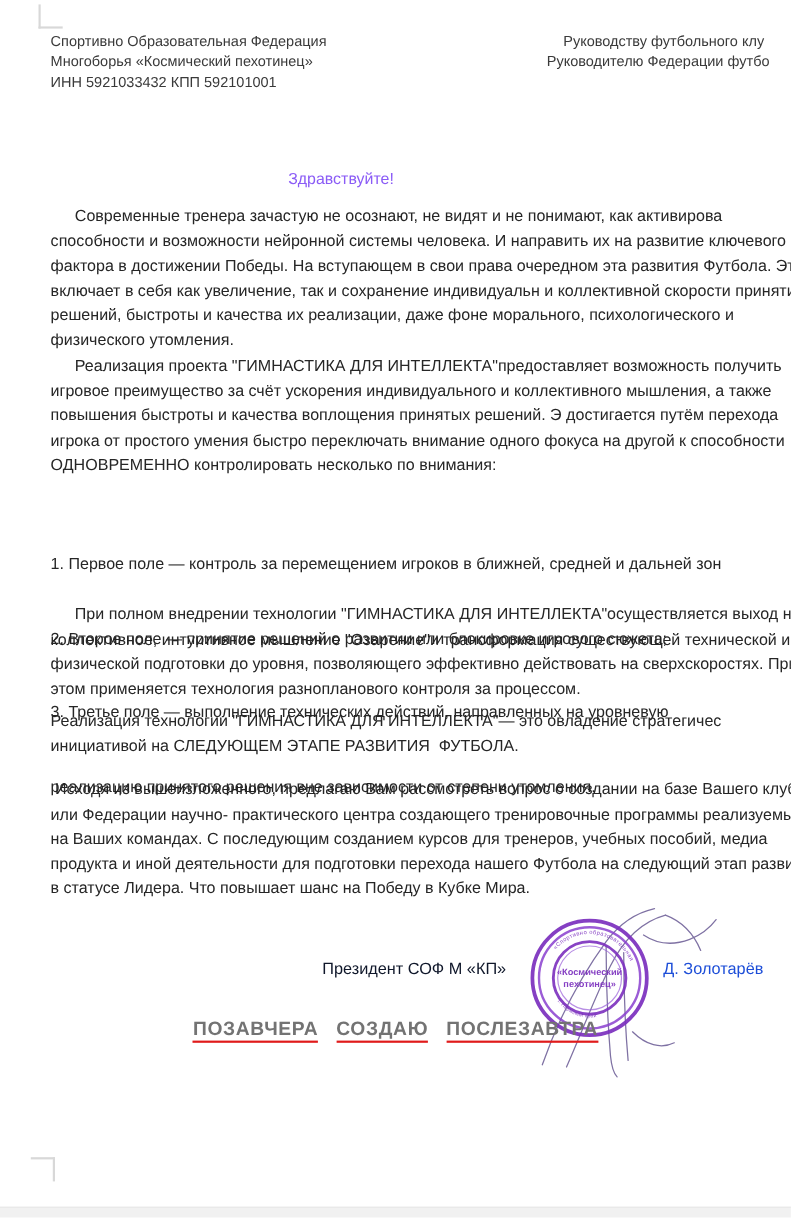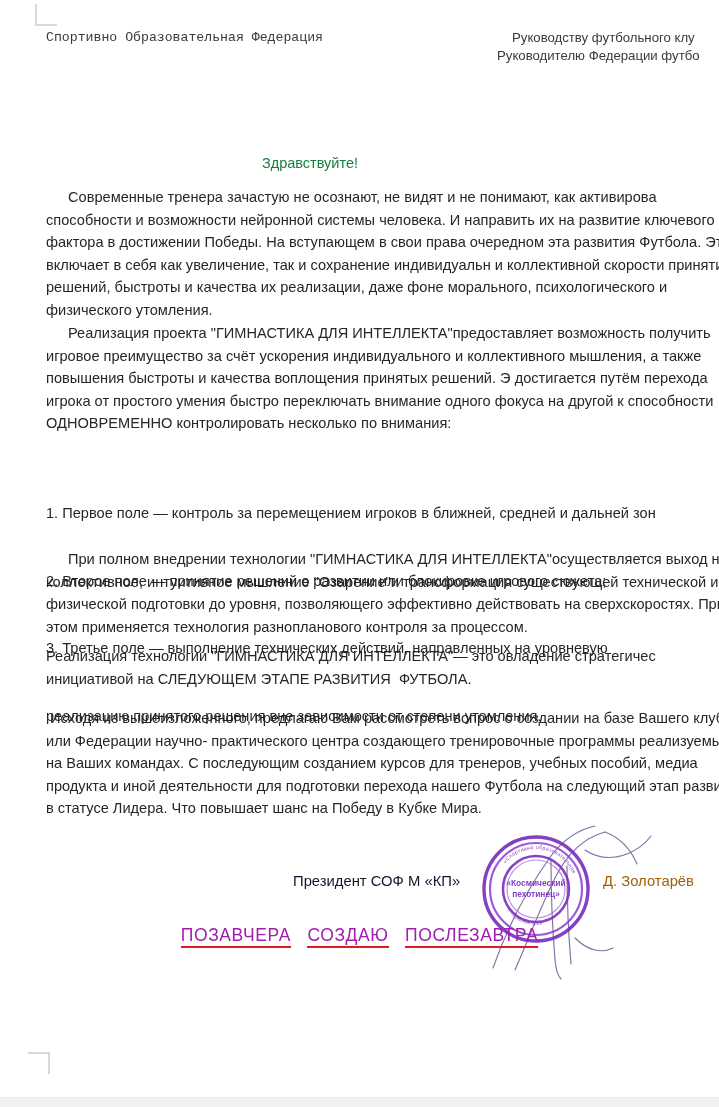--- a/index.html
+++ b/index.html
@@ -59,21 +59,20 @@
   
   #letterhead {
     position: absolute;
     left: 46px;
     top: 29px;
     width: 400px;
     font-size: 13.2px;
     line-height: 18.3px;
     color: #3a3a3a;
     white-space: nowrap;
-    font-family: Liberation Mono, monospace;
   }
   #addressee {
     position: absolute;
     left: 440px;
     top: 29px;
     width: 420px;
     font-size: 13.2px;
     line-height: 18.3px;
     color: #3a3a3a;
     white-space: nowrap;
@@ -83,21 +82,21 @@
   #addressee .line.second { padding-left: 57px; }
 
   
   #greeting {
     position: absolute;
     left: 0;
     top: 155px;
     width: 620px;
     text-align: center;
     font-size: 14.5px;
-    color: #15803d;
+    color: #8b5cf6;
   }
 
   .para {
     position: absolute;
     left: 46px;
     width: 700px;
     font-size: 14.6px;
     line-height: 22.5px;
     color: #262626;
     white-space: pre-wrap;
@@ -120,21 +119,21 @@
     top: 873px;
     font-size: 14.8px;
     color: #0f172a;
     white-space: nowrap;
   }
   #sign-name {
     position: absolute;
     left: 603px;
     top: 873px;
     font-size: 14.8px;
-    color: #a16207;
+    color: #1d4ed8;
     white-space: nowrap;
   }
 
   
   #stamp-wrap {
     position: absolute;
     left: 481px;
     top: 834px;
     width: 110px;
     height: 110px;
@@ -150,40 +149,42 @@
   }
 
   
   #slogan {
     position: absolute;
     left: 0;
     top: 925px;
     width: 719px;
     text-align: center;
     font-size: 17.5px;
-    font-weight: normal;
+    font-weight: bold;
     letter-spacing: .6px;
-    color: #a21caf;
+    color: #737373;
     white-space: pre;
   }
   #slogan .u {
     border-bottom: 2px solid #e01b1b;
     padding-bottom: 1px;
   }
 </style>
 </head>
 <body>
 
 <div id="page">
 
   <div class="corner-mark tl"></div>
   <div class="corner-mark bl"></div>
 
   <div id="letterhead">
     <div>Спортивно Образовательная Федерация</div>
+    <div>Многоборья «Космический пехотинец»</div>
+    <div>ИНН 5921033432 КПП 592101001</div>
   </div>
 
   <div id="addressee">
     <div class="line">Руководству футбольного клу</div>
     <div class="line second">Руководителю Федерации футбо</div>
   </div>
 
   <div id="greeting">Здравствуйте!</div>
 
   <div class="para indent" id="p1">Современные тренера зачастую не осознают, не видят и не понимают, как активирова способности и возможности нейронной системы человека. И направить их на развитие ключевого фактора в достижении Победы. На вступающем в свои права очередном эта развития Футбола. Это включает в себя как увеличение, так и сохранение индивидуальн и коллективной скорости принятия решений, быстроты и качества их реализации, даже фоне морального, психологического и физического утомления.</div>

